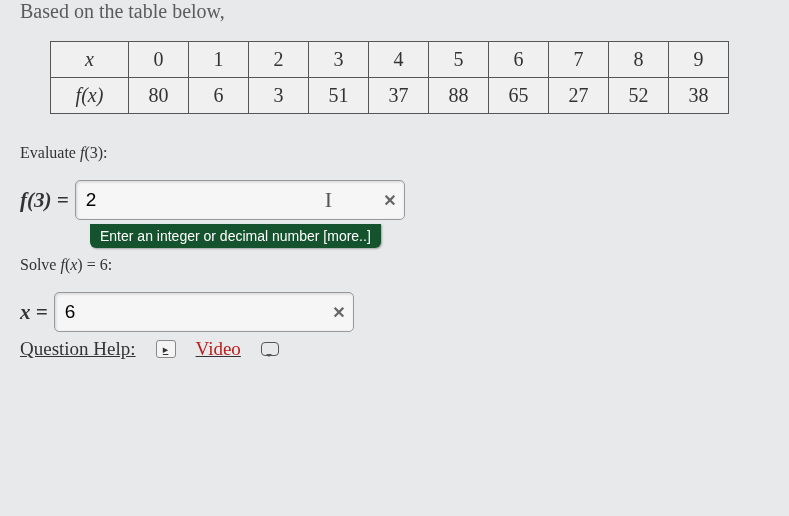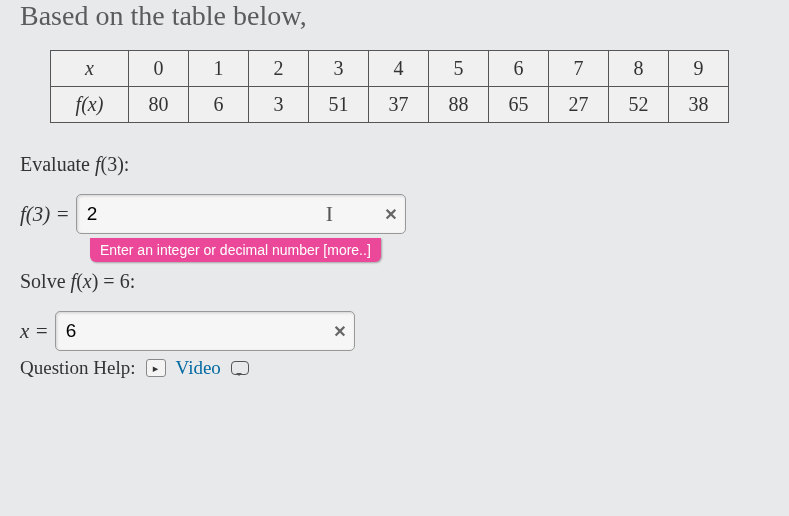--- a/index.html
+++ b/index.html
@@ -6,21 +6,21 @@
   body {
     font-family: Georgia, 'Times New Roman', serif;
     background: #e8e9ea;
     width: 789px;
     height: 516px;
     padding: 0 20px 20px 20px;
     color: #333;
     overflow: hidden;
   }
   .intro {
-    font-size: 28px;
+    font-size: 20px;
     color: #5a5b5c;
     margin-bottom: 18px;
   }
   table.ftable {
     border-collapse: collapse;
     margin: 10px 0 30px 30px;
     background: #f0f0f0;
   }
   table.ftable td, table.ftable th {
     border: 1px solid #555;
@@ -28,35 +28,36 @@
     text-align: center;
     font-size: 20px;
     min-width: 60px;
   }
   table.ftable .hdr {
     font-family: 'Times New Roman', serif;
     font-style: italic;
     min-width: 78px;
   }
   .prompt {
-    font-size: 20px;
+    font-size: 16px;
     margin: 11px 0 18px 0;
     color: #333;
   }
   .mth { font-style: italic; font-family: 'Times New Roman', serif; }
   .answer-row {
     margin: 6px 0 6px 0;
     display: flex;
     align-items: center;
     gap: 6px;
   }
   .answer-label {
     font-size: 21px;
     font-family: 'Times New Roman', serif;
     font-style: italic;
+    font-weight: bold;
   }
   .input-wrap {
     position: relative;
     display: inline-block;
   }
   .ans-input {
     font-size: 19px;
     padding: 8px 30px 8px 10px;
     border: 1px solid #999;
     border-radius: 5px;
@@ -81,36 +82,37 @@
     left: 250px;
     top: 50%;
     transform: translateY(-50%);
     font-family: 'Times New Roman', serif;
     font-size: 22px;
     color: #555;
     pointer-events: none;
   }
   .hint-bar {
     display: inline-block;
-    background: #ec4899;
+    background: #14532d;
     color: #fff;
     font-size: 14px;
     font-family: Arial, sans-serif;
     padding: 4px 10px;
     border-radius: 0 0 6px 6px;
     margin-left: 70px;
     margin-top: -2px;
     box-shadow: 1px 1px 2px rgba(0,0,0,0.3);
   }
   .help-row {
     font-size: 19px;
     color: #333;
     display: flex;
     align-items: center;
-    gap: 10px;
+    gap: 20px;
+    text-decoration: underline;
   }
   .help-icon {
     display: inline-flex;
     align-items: center;
     justify-content: center;
     border: 1px solid #888;
     border-radius: 3px;
     width: 20px;
     height: 18px;
     font-size: 11px;
@@ -124,21 +126,21 @@
     position:relative;
   }
   .chat-icon:after{
     content:"";
     position:absolute;
     bottom:-5px;left:4px;
     width:0;height:0;
     border:3px solid transparent;
     border-top-color:#555;
   }
-  .help-link { color:#0369a1; }
+  .help-link { color:#b91c1c; }
 </style>
 </head>
 <body>
 
 
 
 <div class="intro">Based on the table below,</div>
 
 <table class="ftable">
   <tbody>

